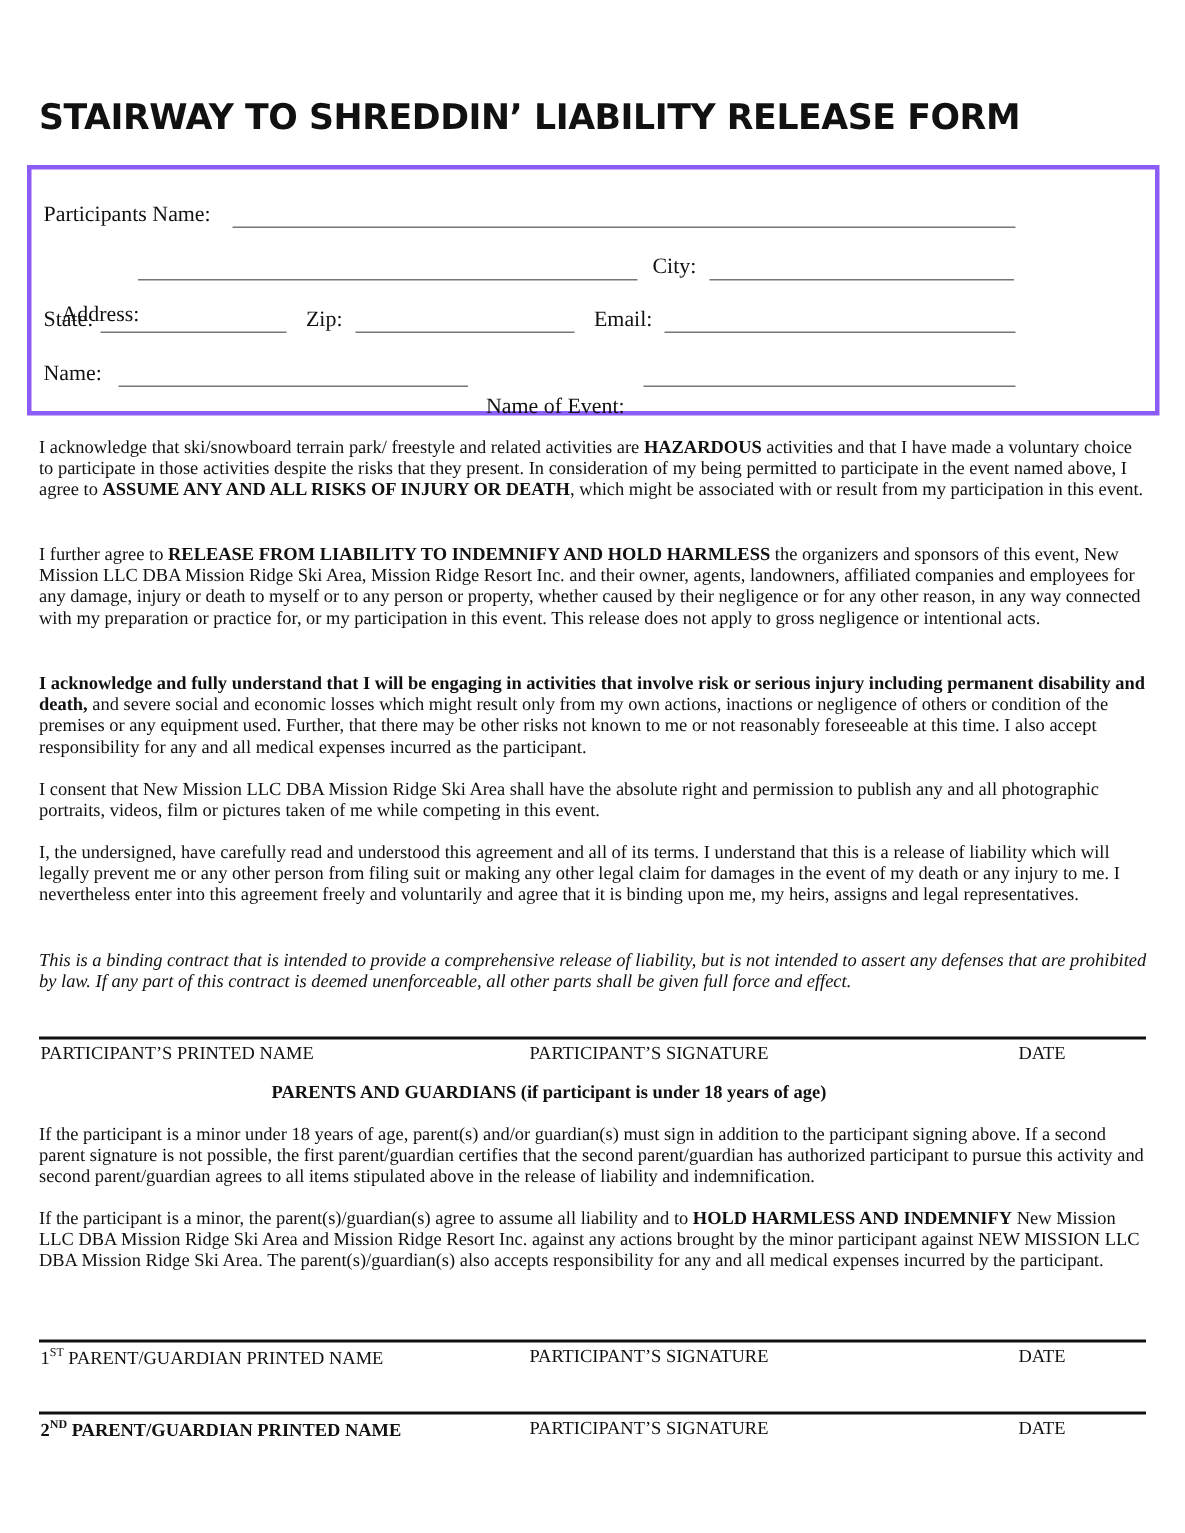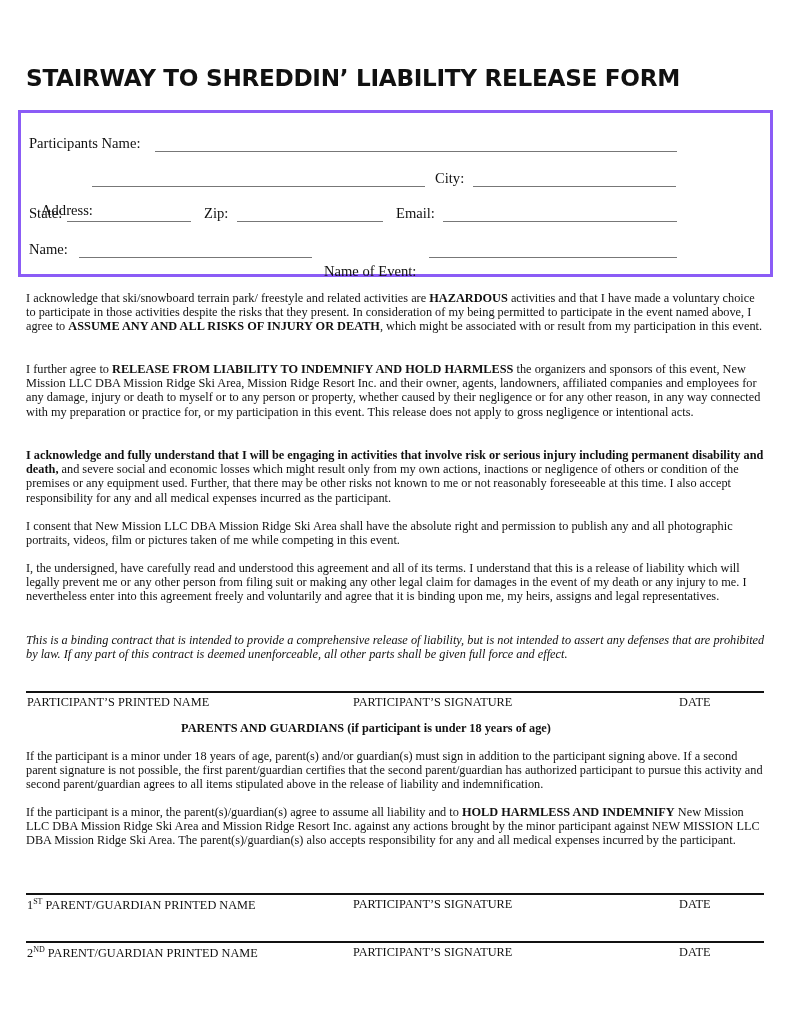--- a/index.html
+++ b/index.html
@@ -71,15 +71,15 @@
 <div class="para" style="top:749px;">If the participant is a minor under 18 years of age, parent(s) and/or guardian(s) must sign in addition to the participant signing above. If a second parent signature is not possible, the first parent/guardian certifies that the second parent/guardian has authorized participant to pursue this activity and second parent/guardian agrees to all items stipulated above in the release of liability and indemnification.</div>
 
 <div class="para" style="top:805px;"><span>If the participant is a minor, the parent(s)/guardian(s) agree to assume all liability and to </span><b>HOLD HARMLESS AND INDEMNIFY</b><span> New Mission LLC DBA Mission Ridge Ski Area and Mission Ridge Resort Inc.  against any actions brought by the minor participant against NEW MISSION LLC DBA Mission Ridge Ski Area. The parent(s)/guardian(s) also accepts responsibility for any and all medical expenses incurred by the participant.</span></div>
 
 <div class="sigline" style="top:893px;"></div>
 <div class="siglbl" style="left:27px; top:897px;"><span>1</span><sup>ST</sup><span> PARENT/GUARDIAN PRINTED NAME</span></div>
 <div class="siglbl" style="left:353px; top:897px;">PARTICIPANT’S SIGNATURE</div>
 <div class="siglbl" style="left:679px; top:897px;">DATE</div>
 
 <div class="sigline" style="top:941px;"></div>
-<div class="siglbl" style="left:27px; top:945px;"><span>2</span><sup>ND</sup><span> PARENT/GUARDIAN PRINTED NAME</span></div>
+<div class="siglbl" style="left:27px; top:945px;font-weight:bold;"><span>2</span><sup>ND</sup><span> PARENT/GUARDIAN PRINTED NAME</span></div>
 <div class="siglbl" style="left:353px; top:945px;">PARTICIPANT’S SIGNATURE</div>
 <div class="siglbl" style="left:679px; top:945px;">DATE</div>
 
 </body></html>

